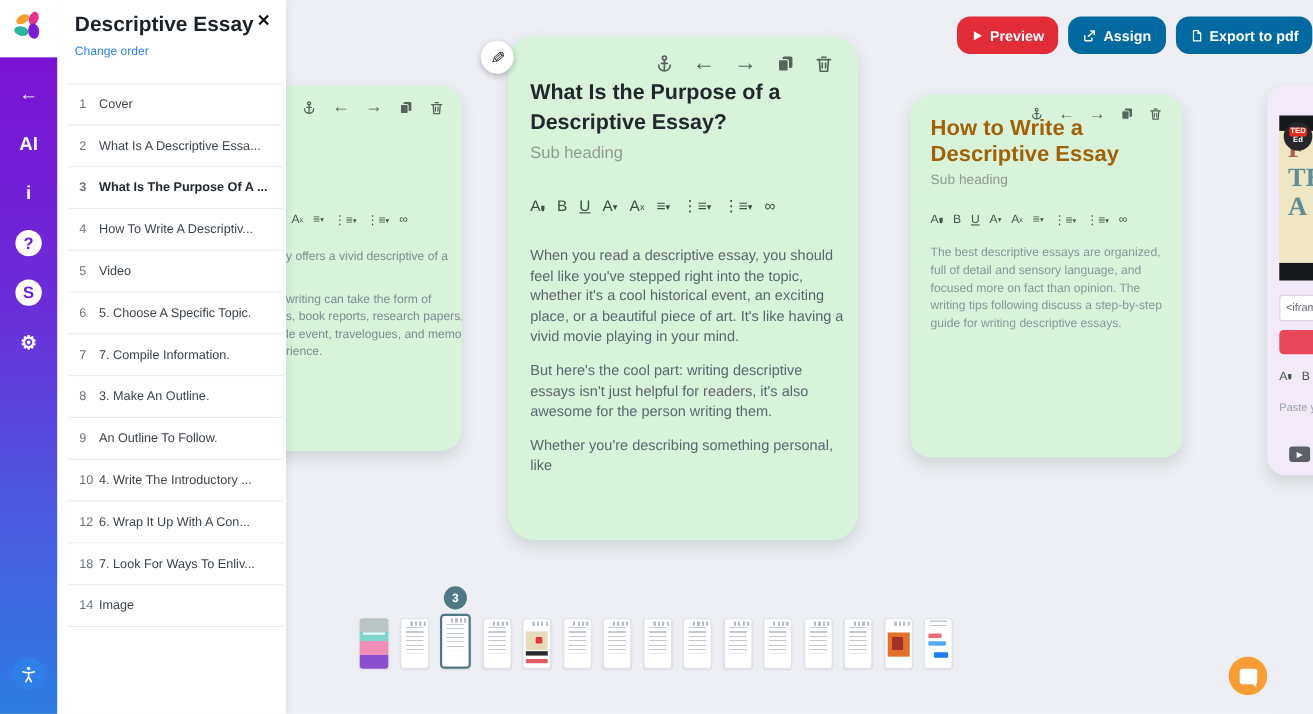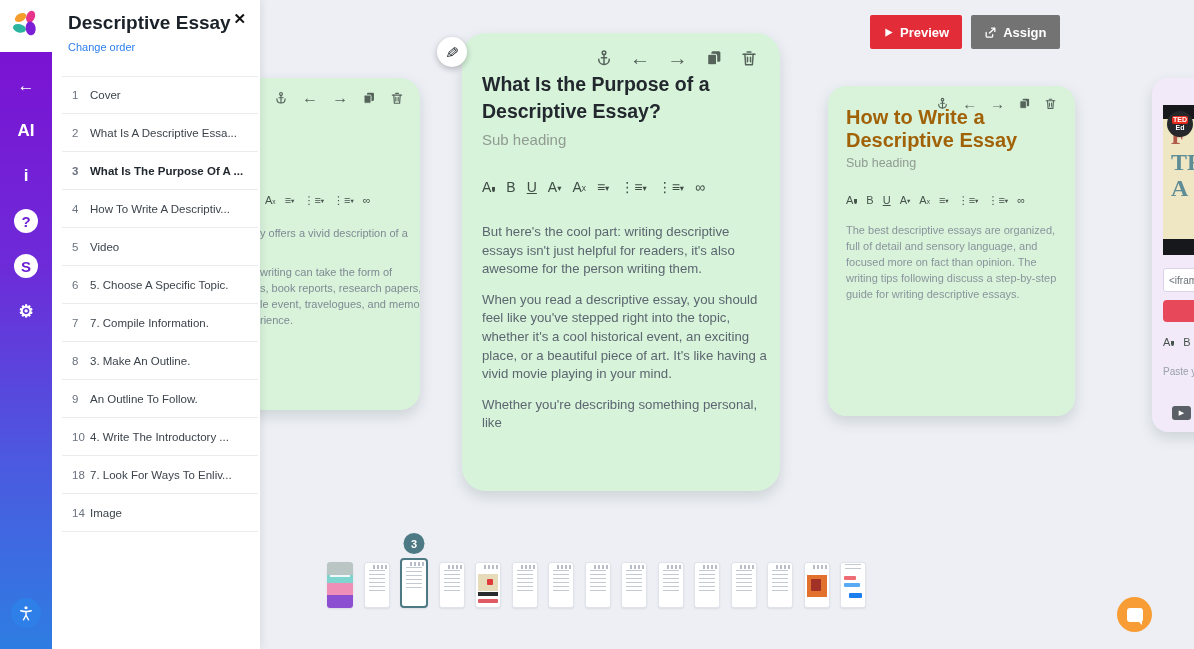--- a/index.html
+++ b/index.html
@@ -26,24 +26,24 @@
   .panel-close { position:absolute; right:14px; top:10px; font-size:15px; font-weight:700; color:#111; cursor:pointer; }
   .change-order { position:absolute; left:16px; top:41px; font-size:11px; color:#2f80ed; cursor:pointer; }
   .plist { position:absolute; left:10px; right:2px; top:76px; }
   .plist-row { height:38px; display:flex; align-items:center; border-bottom:1px solid #e9ebef; padding-left:10px; font-size:11.5px; color:#3c434b; cursor:pointer; }
   .plist-row:first-child { border-top:1px solid #e9ebef; }
   .plist-num { width:18px; color:#6b7280; flex-shrink:0; }
   .plist-row.sel { font-weight:700; color:#22282f; }
 
   
   .actions { position:absolute; top:15px; left:870px; display:flex; gap:9px; z-index:10; }
-  .btn { height:27px; border:none; border-radius:2px; color:#fff; font-family:"Liberation Sans",sans-serif;
+  .btn { height:27px; border:none; border-radius:12px; color:#fff; font-family:"Liberation Sans",sans-serif;
          font-size:13px; font-weight:700; display:flex; align-items:center; gap:6px; padding:17px 13px; cursor:pointer; }
   .btn-red { background:#e22d38; }
-  .btn-blue { background:#737373;justify-content:center; }
+  .btn-blue { background:#0369a1;justify-content:center; }
   .btn svg { display:block; }
 
   
   .card { position:absolute; background:#d9f3db; border-radius:20px; box-shadow:0 6px 14px rgba(60,90,70,.18); overflow:hidden; }
   .card-icons { position:absolute; display:flex; align-items:center; color:#55635b; }
   .card-icons span { display:flex; align-items:center; justify-content:center; cursor:pointer; }
   .arrow-glyph { font-size:1.15em; font-weight:400; }
 
   .card-left { left:100px; top:78px; width:320px; height:332px; z-index:5; }
   .card-left .card-icons { right:16px; top:10px; gap:14px; font-size:14px; }
@@ -207,20 +207,24 @@
         </div>
         <div class="plist-row">
           <span class="plist-num">9</span>
           <span>An Outline To Follow.</span>
         </div>
         <div class="plist-row">
           <span class="plist-num">10</span>
           <span>4. Write The Introductory ...</span>
         </div>
         <div class="plist-row">
+          <span class="plist-num">12</span>
+          <span>6. Wrap It Up With A Con...</span>
+        </div>
+        <div class="plist-row">
           <span class="plist-num">18</span>
           <span>7. Look For Ways To Enliv...</span>
         </div>
         <div class="plist-row">
           <span class="plist-num">14</span>
           <span>Image</span>
         </div>
       </div>
   </div>
 
@@ -231,20 +235,27 @@
         </svg>
       <span>Preview</span>
     </button>
     <button class="btn btn-blue">
       <svg width="13" height="13" viewBox="0 0 24 24" fill="none" stroke="#fff" stroke-width="2.4" stroke-linecap="round" stroke-linejoin="round">
         <path d="M4 12 v7 a1.5 1.5 0 0 0 1.5 1.5 h9 a1.5 1.5 0 0 0 1.5 -1.5 v-3"></path>
         <path d="M10 13 L20 4 M14 4 h6 v6"></path>
       </svg>
       <span>Assign</span>
     </button>
+    <button class="btn btn-blue">
+      <svg width="12" height="13" viewBox="0 0 24 24" fill="none" stroke="#fff" stroke-width="2.2" stroke-linejoin="round">
+        <path d="M6 2.5 h8 l5 5 v14 H6 Z"></path>
+          <path d="M14 2.5 v5 h5"></path>
+      </svg>
+      <span>Export to pdf</span>
+    </button>
   </div>
 
   <div class="card card-left">
     <div class="card-icons" id="icons-left">
         <span>
           <svg width="1em" height="1em" viewBox="0 0 24 24" fill="none" stroke="currentColor" stroke-width="2" stroke-linecap="round">
             <circle cx="12" cy="5" r="2.4"></circle>
             <line x1="12" y1="7.4" x2="12" y2="20"></line>
             <line x1="8.5" y1="11.5" x2="15.5" y2="11.5"></line>
             <path d="M5 13.5 c0 4.5 3.2 7 7 7 s7 -2.5 7 -7"></path>
@@ -272,21 +283,21 @@
         </span>
       </div>
     <div class="cl-toolbar" id="tb-left">
         <span class="tb">A<small>x</small></span>
         <span class="tb">≡<small>▾</small></span>
         <span class="tb">⋮≡<small>▾</small></span>
         <span class="tb">⋮≡<small>▾</small></span>
         <span class="tb">∞</span>
       </div>
     <div class="cl-body" id="frags-left">
-        <div class="frag">y offers a vivid description of a</div>
+        <div class="frag">y offers a vivid descriptive of a</div>
         <div class="frag gapped">writing can take the form of</div>
         <div class="frag">s, book reports, research papers,</div>
         <div class="frag">le event, travelogues, and memoirs</div>
         <div class="frag">rience.</div>
       </div>
   </div>
 
   <div class="card card-center">
     <div class="card-icons" id="icons-center">
         <span>
@@ -325,22 +336,22 @@
         <span class="tb">B</span>
         <span class="tb u">U</span>
         <span class="tb">A<small>▾</small></span>
         <span class="tb">A<small>x</small></span>
         <span class="tb">≡<small>▾</small></span>
         <span class="tb">⋮≡<small>▾</small></span>
         <span class="tb">⋮≡<small>▾</small></span>
         <span class="tb">∞</span>
       </div>
     <div class="cc-body" id="paras-center">
+        <p>When you read a descriptive essay, you should feel like you've stepped right into the topic, whether it's a cool historical event, an exciting place, or a beautiful piece of art. It's like having a vivid movie playing in your mind.</p>
         <p>But here's the cool part: writing descriptive essays isn't just helpful for readers, it's also awesome for the person writing them.</p>
-        <p>When you read a descriptive essay, you should feel like you've stepped right into the topic, whether it's a cool historical event, an exciting place, or a beautiful piece of art. It's like having a vivid movie playing in your mind.</p>
         <p>Whether you're describing something personal, like</p>
       </div>
   </div>
 
   <div class="pencil-fab">
     <span>✎</span>
   </div>
 
   <div class="card card-right">
     <div class="card-icons" id="icons-right">

